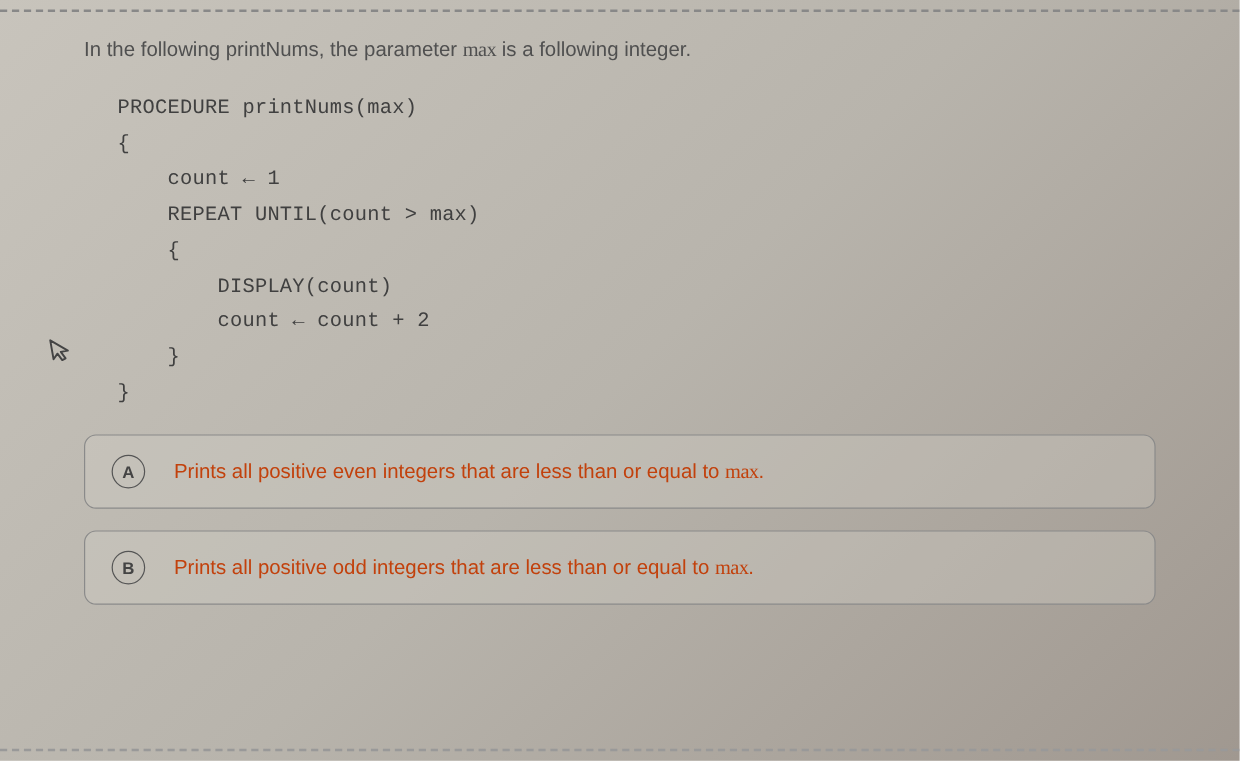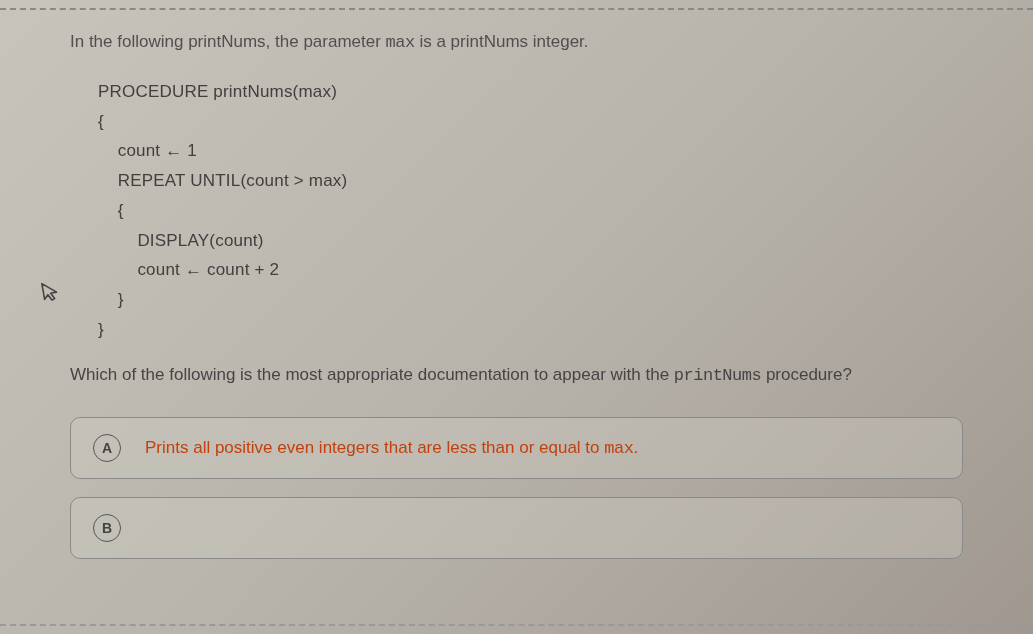--- a/index.html
+++ b/index.html
@@ -35,25 +35,25 @@
       right: 0;
       border-top: 2px dashed #999;
     }
     .stem-intro {
       font-size: 17px;
       color: #505050;
       margin-bottom: 22px;
       line-height: 1.4;
     }
     .mono {
-      font-family: Liberation Mono, monospace;
+      font-family: Liberation Serif, serif;
       letter-spacing: -0.5px;
     }
     .code-block {
-      font-family: Liberation Sans, sans-serif;
+      font-family: Liberation Mono, monospace;
       font-size: 17px;
       line-height: 1.75;
       color: #404040;
       margin-left: 28px;
       margin-bottom: 18px;
       white-space: pre;
       letter-spacing: 0.2px;
     }
     .question-text {
       font-size: 17px;
@@ -105,43 +105,43 @@
 
 <div class="page">
 
   <div class="cursor-pointer">
     <svg width="20" height="24" viewBox="0 0 20 24">
       <path d="M 2 2 L 2 18 L 6 14 L 9 20 L 12 19 L 9 13 L 15 13 Z" fill="none" stroke="#444" stroke-width="1.6" stroke-linejoin="round"></path>
     </svg>
   </div>
 
   <p class="stem-intro">
-    <span>In the following printNums, the parameter </span><span class="mono">max</span><span> is a printNums integer.</span>
+    <span>In the following printNums, the parameter </span><span class="mono">max</span><span> is a following integer.</span>
   </p>
 
   <div class="code-block"><span>PROCEDURE printNums(max)</span>
 <span>{</span>
 <span>    count ← 1</span>
 <span>    REPEAT UNTIL(count &gt; max)</span>
 <span>    {</span>
 <span>        DISPLAY(count)</span>
 <span>        count ← count + 2</span>
 <span>    }</span>
 <span>}</span></div>
 
-  <p class="question-text">
-    <span>Which of the following is the most appropriate documentation to appear with the </span><span class="mono">printNums</span><span> procedure?</span>
-  </p>
 
   <div class="answer-choice">
     <div class="choice-letter">A</div>
     <div class="choice-text">
       <span>Prints all positive even integers that are less than or equal to </span><span class="mono">max</span><span>.</span>
     </div>
   </div>
 
   <div class="answer-choice">
     <div class="choice-letter">B</div>
+    <div class="choice-text">
+      <span>Prints all positive odd integers that are less than or equal to </span><span class="mono">max</span><span>.</span>
+    </div>
   </div>
 
 </div>
 
 <div class="dashed-border-bottom"></div>
 
 </body></html>

